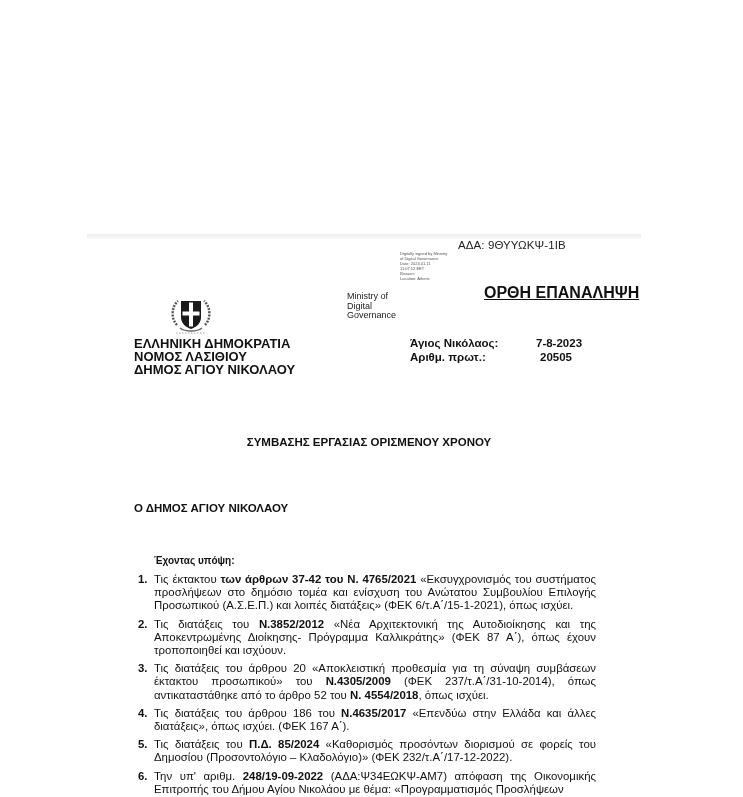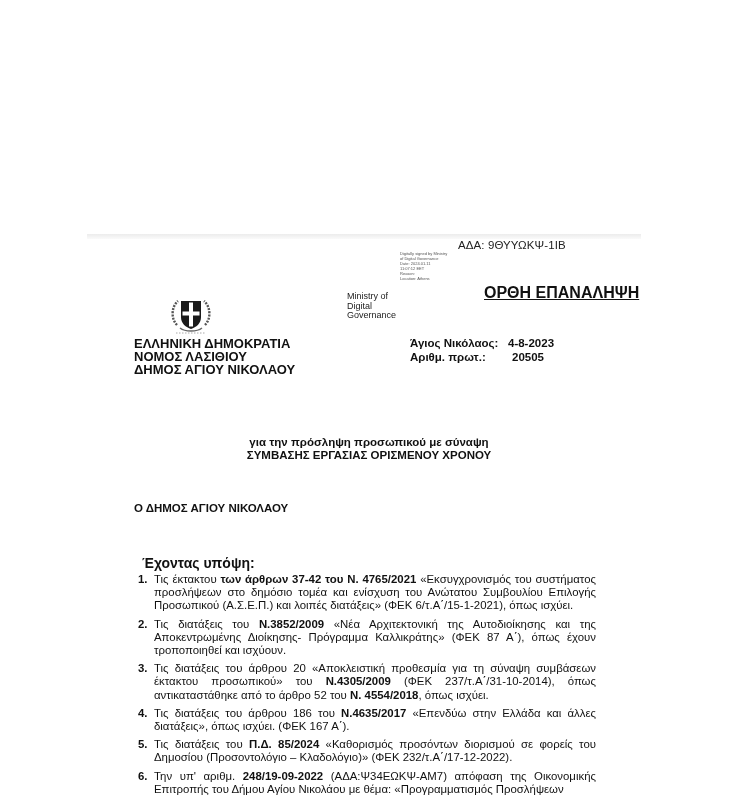--- a/index.html
+++ b/index.html
@@ -94,20 +94,21 @@
       position: absolute;
       left: 410px;
       top: 337px;
       font-size: 11.5px;
       font-weight: bold;
       line-height: 13.5px;
       color: #111;
     }
     .place-date .row {
       display: flex;
+      gap: 28px;
     }
     .place-date .lbl {
       display: inline-block;
       width: 98px;
     }
     .place-date .val-num {
       display: inline-block;
       padding-left: 3px;
     }
     .announcement {
@@ -134,23 +135,23 @@
       left: 134px;
       width: 470px;
       top: 502px;
       text-align: left;
       font-size: 11.5px;
       font-weight: bold;
       color: #111;
     }
     .considering {
       position: absolute;
-      left: 142px;
+      left: 154px;
       top: 555px;
-      font-size: 14px;
+      font-size: 10px;
       font-weight: bold;
       color: #111;
     }
     .provisions {
       position: absolute;
       left: 138px;
       top: 573px;
       width: 458px;
       margin: 0;
       padding: 0;
@@ -220,45 +221,44 @@
 
 <div class="issuer">
   <div>ΕΛΛΗΝΙΚΗ ΔΗΜΟΚΡΑΤΙΑ</div>
   <div>ΝΟΜΟΣ ΛΑΣΙΘΙΟΥ</div>
   <div>ΔΗΜΟΣ ΑΓΙΟΥ ΝΙΚΟΛΑΟΥ</div>
 </div>
 
 <div class="place-date">
   <div class="row">
     <span class="lbl">Άγιος Νικόλαος:</span>
-    <span>4-8-2023</span>
+    <span>7-8-2023</span>
   </div>
   <div class="row">
     <span class="lbl">Αριθμ. πρωτ.:</span>
     <span class="val-num" style="padding-left:4px">20505</span>
   </div>
 </div>
 
 <div class="announcement">
-  <div class="ann-sub1">για την πρόσληψη προσωπικού με σύναψη</div>
   <div class="ann-sub2">ΣΥΜΒΑΣΗΣ ΕΡΓΑΣΙΑΣ ΟΡΙΣΜΕΝΟΥ ΧΡΟΝΟΥ</div>
 </div>
 
 <div class="municipality-heading">Ο ΔΗΜΟΣ ΑΓΙΟΥ ΝΙΚΟΛΑΟΥ</div>
 
 <div class="considering">Έχοντας υπόψη:</div>
 
 <ol class="provisions">
   <li>
     <span class="num">1.</span>
     <span>Τις έκτακτου </span><b>των άρθρων 37-42 του Ν. 4765/2021</b><span> «Εκσυγχρονισμός του συστήματος προσλήψεων στο δημόσιο τομέα και ενίσχυση του Ανώτατου Συμβουλίου Επιλογής Προσωπικού (Α.Σ.Ε.Π.) και λοιπές διατάξεις» (ΦΕΚ 6/τ.Α΄/15-1-2021), όπως ισχύει.</span>
   </li>
   <li>
     <span class="num">2.</span>
-    <span>Τις διατάξεις του </span><b>Ν.3852/2009</b><span> «Νέα Αρχιτεκτονική της Αυτοδιοίκησης και της Αποκεντρωμένης Διοίκησης- Πρόγραμμα Καλλικράτης» (ΦΕΚ 87 Α΄), όπως έχουν τροποποιηθεί και ισχύουν.</span>
+    <span>Τις διατάξεις του </span><b>Ν.3852/2012</b><span> «Νέα Αρχιτεκτονική της Αυτοδιοίκησης και της Αποκεντρωμένης Διοίκησης- Πρόγραμμα Καλλικράτης» (ΦΕΚ 87 Α΄), όπως έχουν τροποποιηθεί και ισχύουν.</span>
   </li>
   <li>
     <span class="num">3.</span>
     <span>Τις διατάξεις του άρθρου 20 «Αποκλειστική προθεσμία για τη σύναψη συμβάσεων έκτακτου προσωπικού» του </span><b>Ν.4305/2009</b><span> (ΦΕΚ 237/τ.Α΄/31-10-2014), όπως αντικαταστάθηκε από το άρθρο 52 του </span><b>Ν. 4554/2018</b><span>, όπως ισχύει.</span>
   </li>
   <li>
     <span class="num">4.</span>
     <span>Τις διατάξεις του άρθρου 186 του </span><b>Ν.4635/2017</b><span> «Επενδύω στην Ελλάδα και άλλες διατάξεις», όπως ισχύει. (ΦΕΚ 167 Α΄).</span>
   </li>
   <li>

